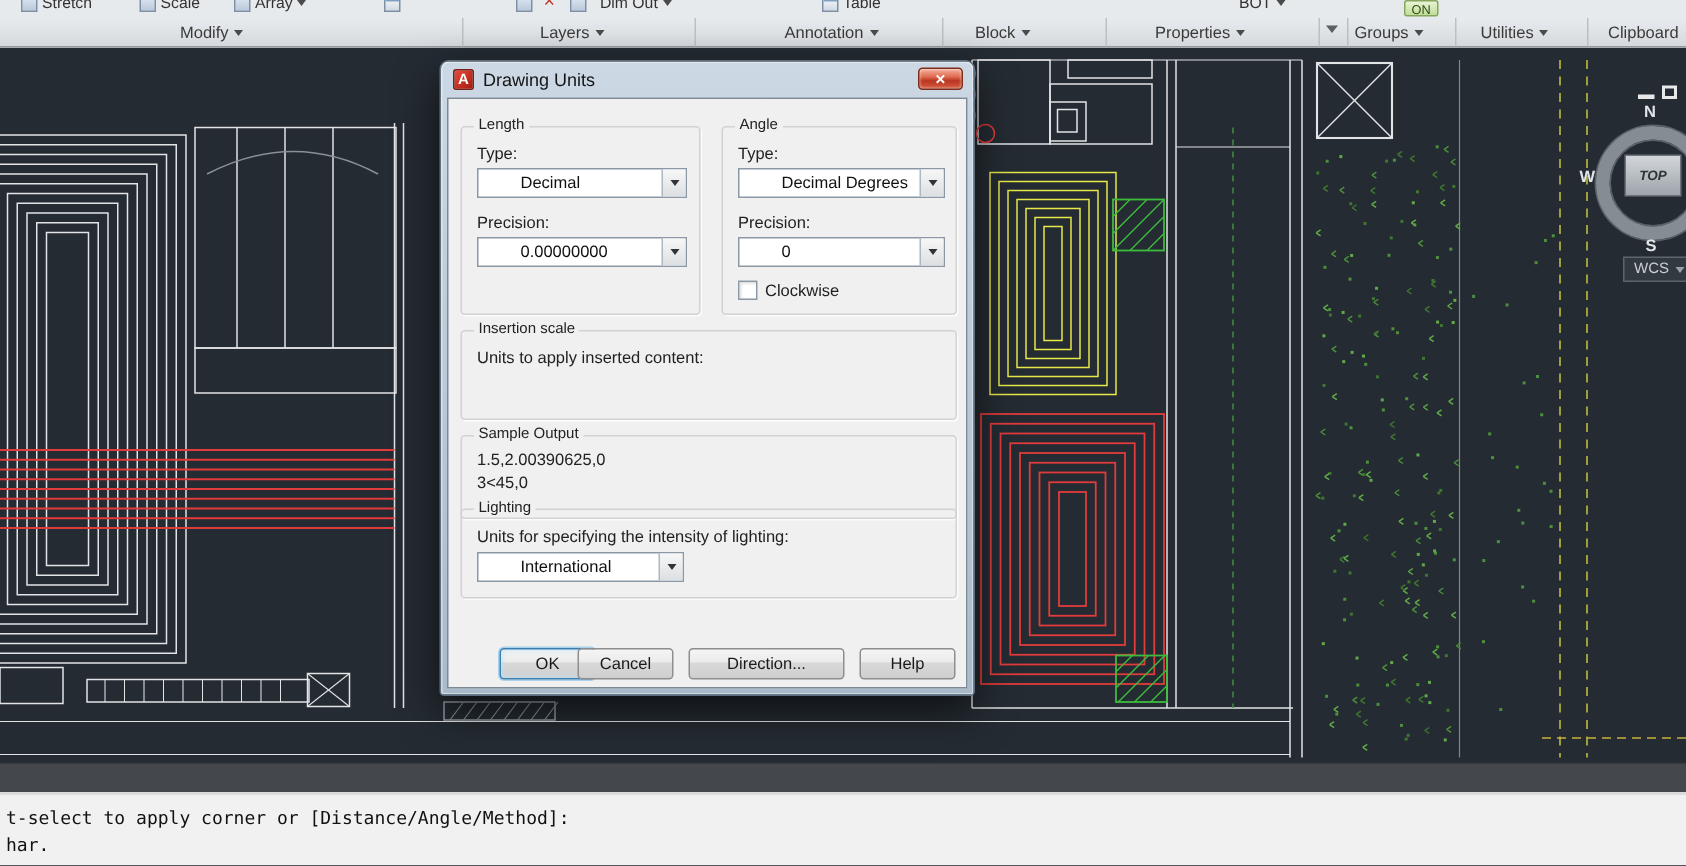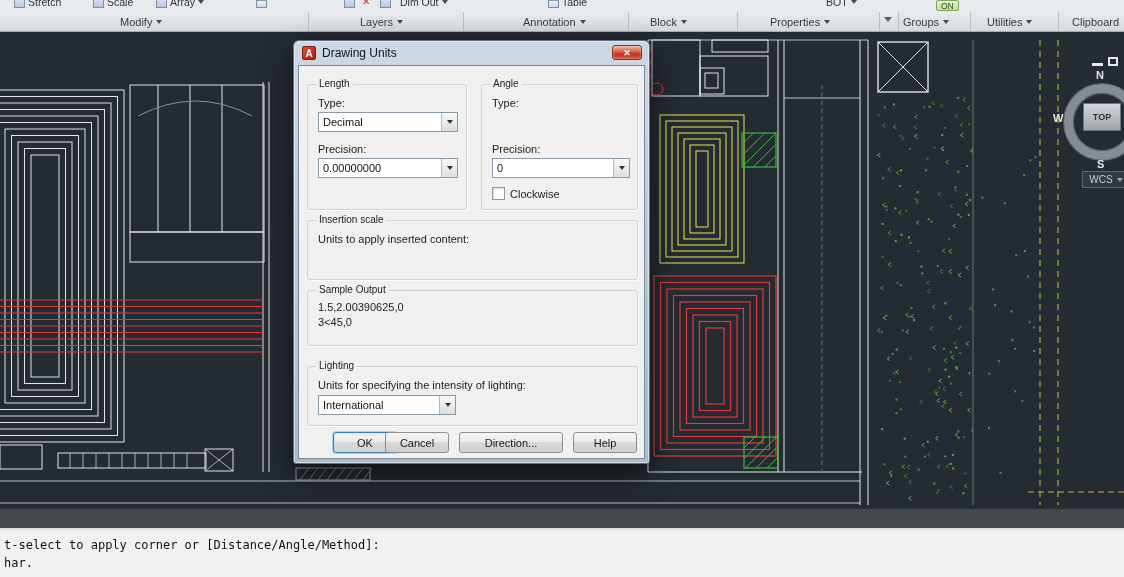--- a/index.html
+++ b/index.html
@@ -26,37 +26,37 @@
 
   .win-min { position:absolute; left:1092px; top:63px; width:11px; height:3px; background:#e8e8e8; z-index:6; }
   .win-restore { position:absolute; left:1108px; top:57px; width:10px; height:9px; border:2px solid #e8e8e8; z-index:6; }
 
   
   .viewcube { position:absolute; left:1056px; top:72px; width:100px; height:116px; z-index:6; font-family:"Liberation Sans", sans-serif; }
   .vc-ring { position:absolute; left:8px; top:12px; width:76px; height:76px; border:9px solid #858c93; border-radius:50%; box-shadow:inset 0 0 0 1px #5c6269, 0 0 0 1px #5c6269; }
   .vc-n { position:absolute; left:40px; top:-3px; color:#e3e6e9; font-size:11px; font-weight:bold; }
   .vc-w { position:absolute; left:-3px; top:40px; color:#e3e6e9; font-size:11px; font-weight:bold; }
   .vc-s { position:absolute; left:41px; top:86px; color:#e3e6e9; font-size:11px; font-weight:bold; }
-  .vc-top { position:absolute; left:27px; top:31px; width:38px; height:28px; background:linear-gradient(#d2d6da,#9ea4aa); border:1px solid #6e747a; color:#2e3338; font-size:9px; font-weight:bold; display:flex; align-items:center; justify-content:center; }
+  .vc-top { position:absolute; left:27px; top:31px; width:38px; height:28px; background:linear-gradient(#d2d6da,#9ea4aa); border:1px solid #6e747a; color:#2e3338; font-size:9px; font-weight:bold; display:flex; align-items:center; justify-content:center;font-style:italic; }
   .wcs { position:absolute; left:1082px; top:171px; width:48px; height:17px; background:rgba(52,59,66,.88); border:1px solid #5c646c; color:#c9ced4; font-size:10px; display:flex; align-items:center; justify-content:center; gap:4px; z-index:6; }
   .wcs .caret { border-top-color:#9aa2aa; }
 
   
   .dialog { position:absolute; left:293px; top:40px; width:357px; height:424px; background:linear-gradient(#ccd8e4,#a9bacb); border:1px solid #5f6f7f; border-radius:6px 6px 3px 3px; box-shadow:0 10px 28px rgba(0,0,0,.6), inset 0 0 0 1px rgba(255,255,255,.45); z-index:10; }
   .dlg-title { position:absolute; top:0; left:0; right:0; height:24px; display:flex; align-items:center; padding-left:8px; gap:6px; font-size:12px; color:#141414; }
   .dlg-icon { width:14px; height:14px; background:linear-gradient(135deg,#e84b3c,#a91b0d); border:1px solid #7e1d12; border-radius:2px; color:#fff; font-size:10px; font-weight:bold; display:flex; align-items:center; justify-content:center; }
   .dlg-close { position:absolute; top:4px; right:7px; width:30px; height:15px; background:linear-gradient(#f3b09b,#e06a50 40%,#b93722 60%,#d4573c); border:1px solid #7e2d1d; border-radius:3px; color:#fff; font-size:9px; font-weight:bold; display:flex; align-items:center; justify-content:center; box-shadow:inset 0 0 2px rgba(255,255,255,.8); cursor:pointer; }
   .dlg-client { position:absolute; left:4px; right:4px; top:24px; bottom:4px; background:#f0f0f0; border:1px solid #7c8a97; font-size:11px; color:#222; }
 
   .grp { position:absolute; border:1px solid #d2d2d2; border-radius:3px; box-shadow:1px 1px 0 rgba(255,255,255,.8); }
   .grp-label { position:absolute; top:-7px; left:8px; background:#f0f0f0; padding:0 3px; font-size:10px; color:#222; }
   .lbl { position:absolute; font-size:11px; color:#222; white-space:nowrap; }
 
   .combo { position:absolute; height:20px; background:#fff; border:1px solid #8b98a5; display:flex; align-items:center; cursor:default; }
-  .combo-text { flex:1; padding-left:4px; font-size:11px; color:#111; overflow:hidden; white-space:nowrap; }
+  .combo-text { flex:1; padding-left:4px; font-size:11px; color:#111; overflow:hidden; white-space:nowrap;margin-left:24px; }
   .combo-btn { width:16px; height:100%; border-left:1px solid #aeb8c2; background:linear-gradient(#f7f7f7,#dcdfe2); display:flex; align-items:center; justify-content:center; }
   .combo-btn .caret { border-top-color:#333; }
 
   .cb { position:absolute; width:13px; height:13px; background:#fff; border:1px solid #8b98a5; box-shadow:inset 1px 1px 2px rgba(0,0,0,.15); }
 
   .btn { position:absolute; top:366px; height:21px; display:flex; align-items:center; justify-content:center; font-size:11px; color:#1a1a1a; background:linear-gradient(#f5f5f5,#ebebeb 45%,#d9d9d9 46%,#cfcfcf); border:1px solid #8e8e8e; border-radius:3px; cursor:pointer; }
   .btn-ok { border-color:#3c7fb1; box-shadow:0 0 0 1px #a9d0ea, inset 0 0 4px #bfe0f5;margin-left:22px; }
 
   
   .hstrip { position:absolute; top:508px; left:0; right:0; height:20px; background:#44484d; border-top:1px solid #2b2f34; }
@@ -506,20 +506,26 @@
           <span class="combo-text">0.00000000</span>
           <span class="combo-btn">
               <span class="caret"></span>
             </span>
         </div>
       </div>
 
       <div class="grp" style="left:182px;top:18px;width:157px;height:126px">
         <span class="grp-label">Angle</span>
         <span class="lbl" style="left:10px;top:12px">Type:</span>
+        <div class="combo" style="left:10px;top:27px;width:138px">
+          <span class="combo-text">Decimal Degrees</span>
+          <span class="combo-btn">
+              <span class="caret"></span>
+            </span>
+        </div>
         <span class="lbl" style="left:10px;top:58px">Precision:</span>
         <div class="combo" style="left:10px;top:73px;width:138px">
           <span class="combo-text">0</span>
           <span class="combo-btn">
               <span class="caret"></span>
             </span>
         </div>
         <span class="cb" style="left:10px;top:102px"></span>
         <span class="lbl" style="left:28px;top:103px">Clockwise</span>
       </div>
@@ -528,21 +534,21 @@
         <span class="grp-label">Insertion scale</span>
         <span class="lbl" style="left:10px;top:12px">Units to apply inserted content:</span>
       </div>
 
       <div class="grp" style="left:8px;top:224px;width:331px;height:56px">
         <span class="grp-label">Sample Output</span>
         <span class="lbl" style="left:10px;top:10px">1.5,2.00390625,0</span>
         <span class="lbl" style="left:10px;top:25px">3&lt;45,0</span>
       </div>
 
-      <div class="grp" style="left:8px;top:300px;width:331px;height:60px">
+      <div class="grp" style="left:8px;top:273px;width:331px;height:60px">
         <span class="grp-label">Lighting</span>
         <span class="lbl" style="left:10px;top:12px">Units for specifying the intensity of lighting:</span>
         <div class="combo" style="left:10px;top:28px;width:138px">
           <span class="combo-text">International</span>
           <span class="combo-btn">
               <span class="caret"></span>
             </span>
         </div>
       </div>
 

